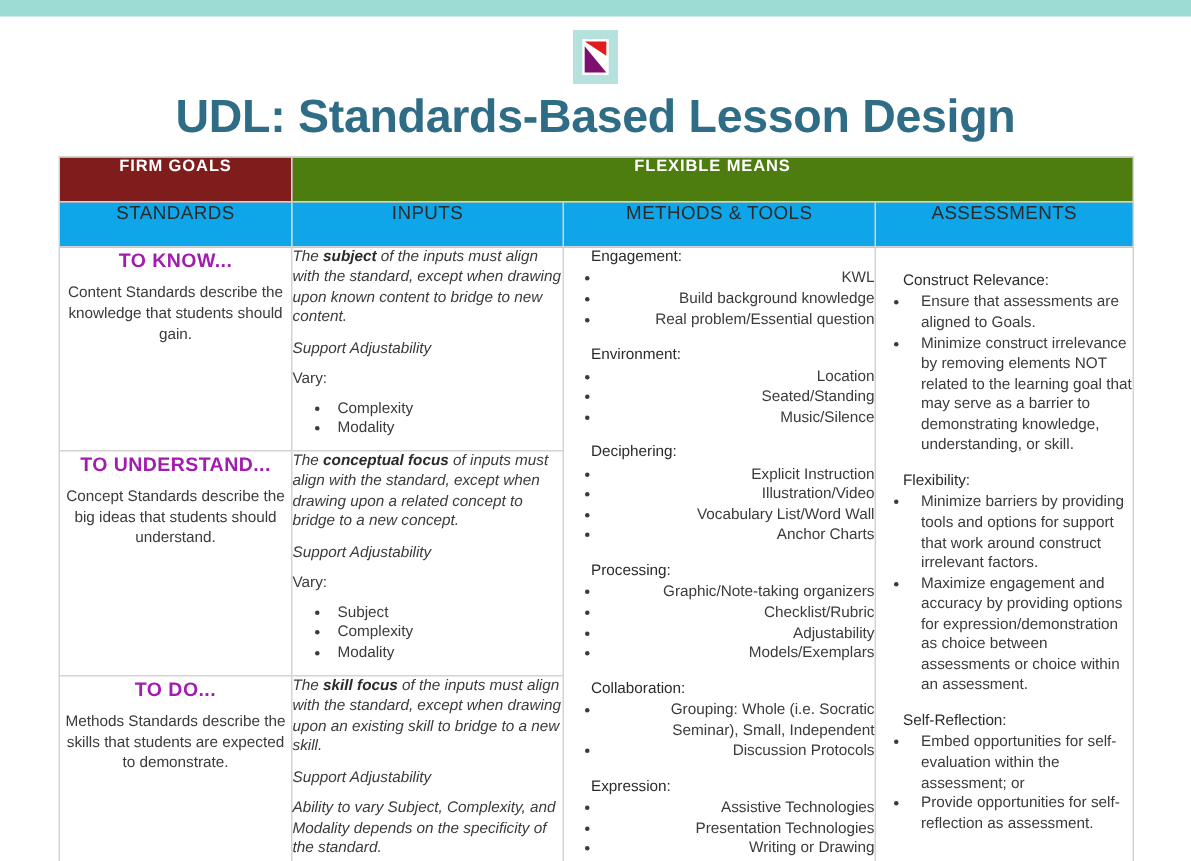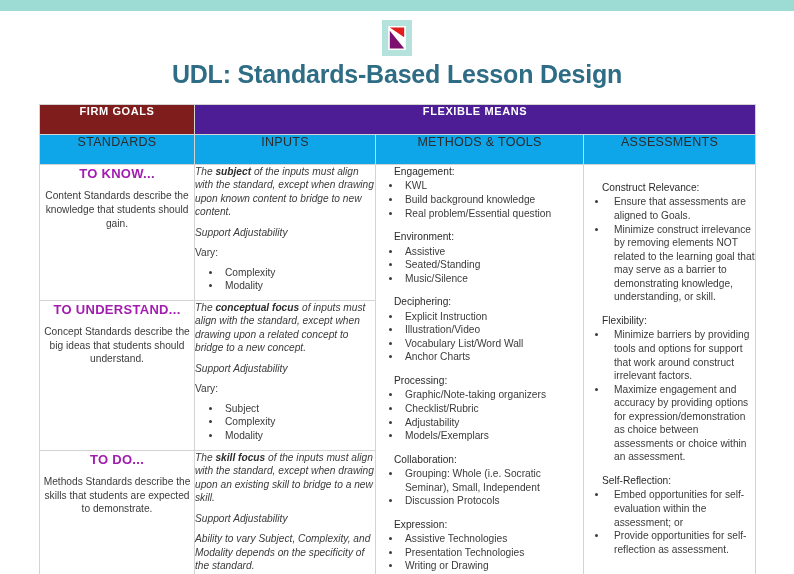--- a/index.html
+++ b/index.html
@@ -36,21 +36,21 @@
     padding: 3px;
     box-sizing: border-box;
     display: block;
   }
   .page-title {
     position: absolute;
     top: 60px;
     left: 0;
     width: 794px;
     text-align: center;
-    font-size: 25px;
+    font-size: 31px;
     font-weight: bold;
     color: #2e6d85;
     letter-spacing: -0.2px;
   }
   .table {
     position: absolute;
     left: 39px;
     top: 104px;
     width: 716px;
     border-collapse: collapse;
@@ -66,21 +66,21 @@
     color: #ffffff;
     font-size: 11px;
     font-weight: bold;
     letter-spacing: 0.6px;
     text-align: center;
     height: 29px;
     vertical-align: middle;
     border: 1px solid #d3d3d3;
   }
   .band-flex {
-    background: #4c1d95;
+    background: #4d7c0f;
     color: #ffffff;
     font-size: 11px;
     font-weight: bold;
     letter-spacing: 0.6px;
     text-align: center;
     height: 29px;
     vertical-align: middle;
     border: 1px solid #d3d3d3;
     margin-top: 12px;
   }
@@ -136,21 +136,21 @@
   ul {
     margin: 0 0 0 0;
     padding-left: 27px;
     list-style-type: disc;
   }
   ul li {
     margin: 0;
     padding-left: 3px;
     line-height: 1.33;
   }
-  ul.wide { padding-left: 26px; }
+  ul.wide { padding-left: 26px; text-align: right; }
   ul.assess { padding-left: 24px; }
   ul.assess li { padding-left: 6px; margin-bottom: 0; }
   .bold-in { font-weight: bold; color: #2b2b2b; }
 </style>
 </head>
 <body>
 
 <div class="top-band"></div>
 
 <div class="logo-wrap">
@@ -202,21 +202,21 @@
           <p class="grp">Engagement:</p>
           <ul class="wide">
             <li>KWL</li>
             <li>Build background knowledge</li>
             <li>Real problem/Essential question</li>
           </ul>
         </div>
         <div>
           <p class="grp grp-sp">Environment:</p>
           <ul class="wide">
-            <li>Assistive</li>
+            <li>Location</li>
             <li>Seated/Standing</li>
             <li>Music/Silence</li>
           </ul>
         </div>
         <div>
           <p class="grp grp-sp">Deciphering:</p>
           <ul class="wide">
             <li>Explicit Instruction</li>
             <li>Illustration/Video</li>
             <li>Vocabulary List/Word Wall</li>

